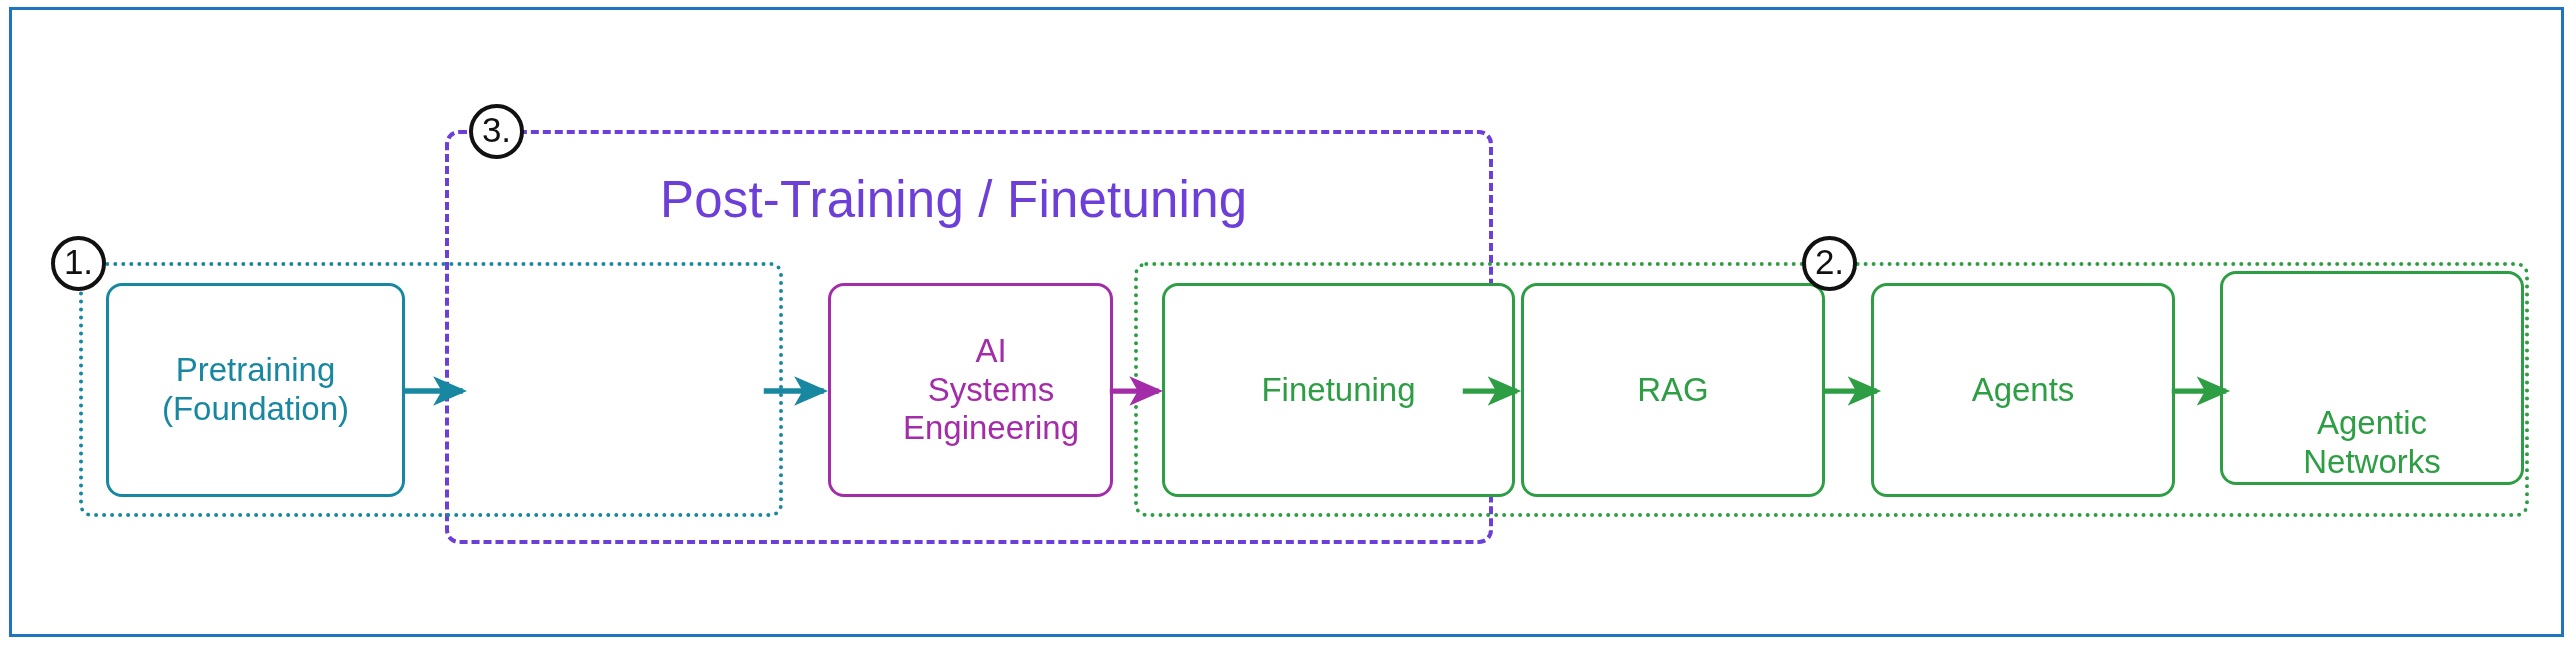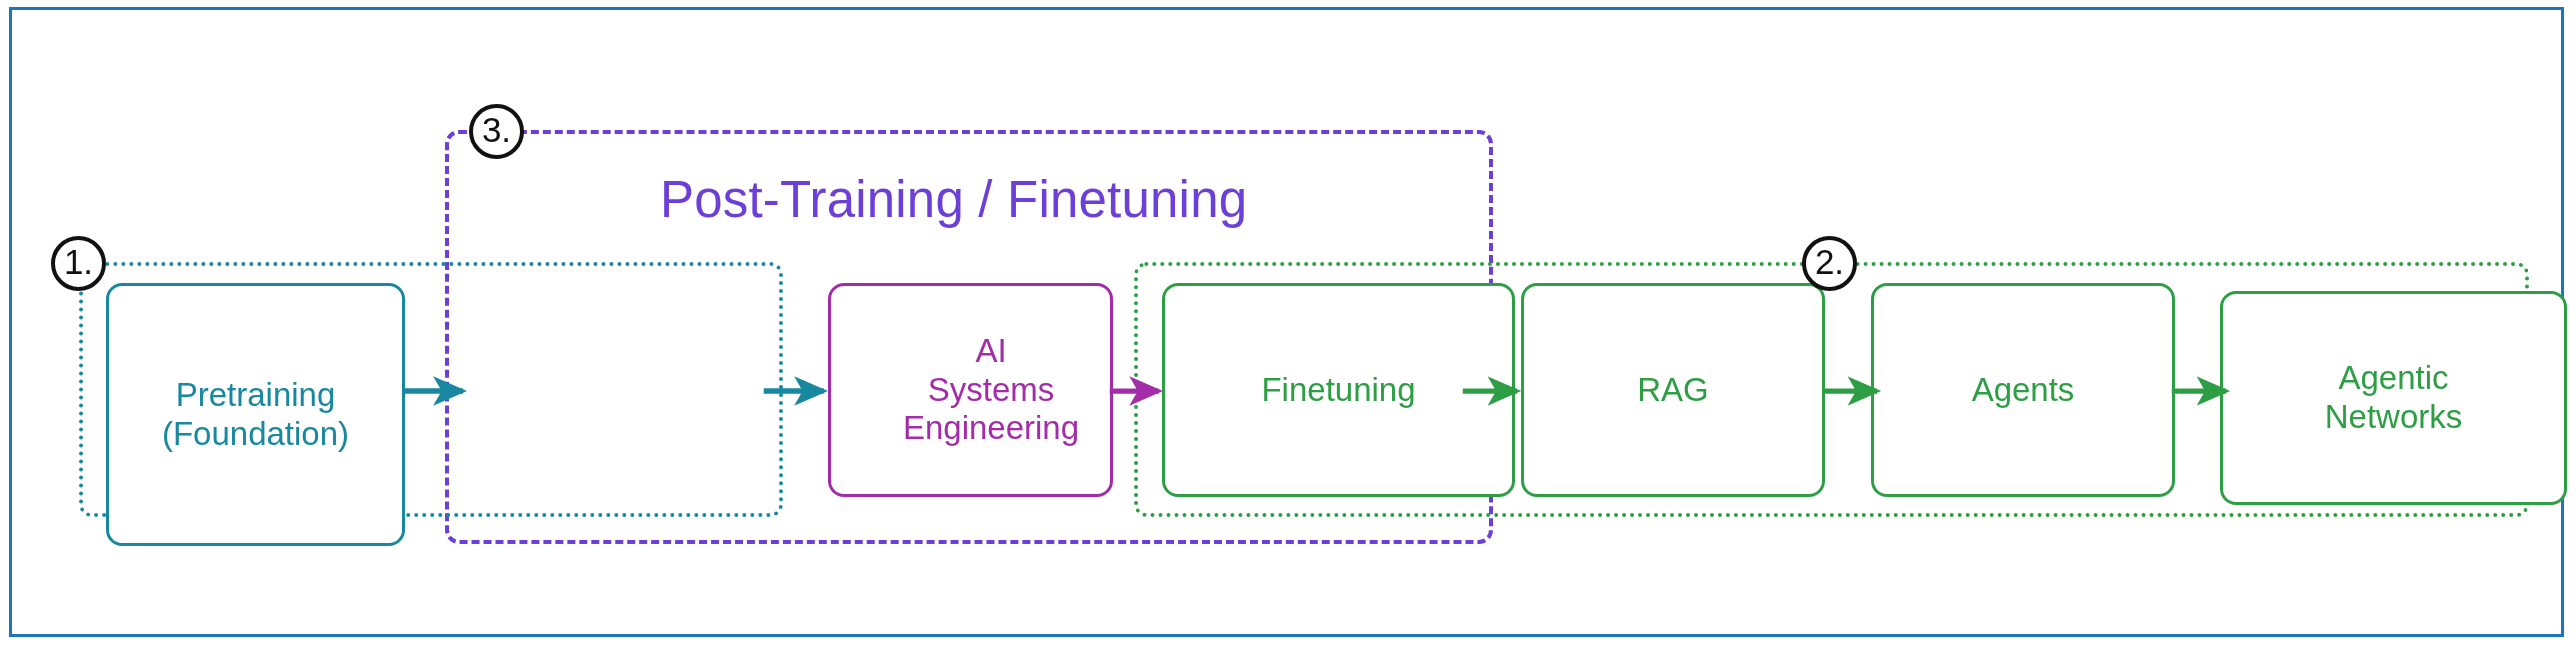--- a/index.html
+++ b/index.html
@@ -120,21 +120,21 @@
   <div class="marker" style="left:51px; top:236px;">
       <span>1.</span>
     </div>
 
   <div class="group-box group-green" style="left:1134px; top:262px; width:1395px; height:255px;"></div>
 
   <div class="marker" style="left:1802px; top:236px;">
       <span>2.</span>
     </div>
 
-  <div class="node node-teal" style="left:106px; top:283px; width:299px; height:263px;">
+  <div class="node node-teal" style="left:106px; top:283px; width:299px; height:214px;">
     <div class="node-label">Pretraining
 (Foundation)</div>
   </div>
 
 
   <div class="node node-purple" style="left:828px; top:283px; width:285px; height:214px;">
     <div class="node-label">AI
 Systems
 Engineering</div>
   </div>
@@ -144,21 +144,21 @@
   </div>
 
   <div class="node node-green" style="left:1521px; top:283px; width:304px; height:214px;">
     <div class="node-label">RAG</div>
   </div>
 
   <div class="node node-green" style="left:1871px; top:283px; width:304px; height:214px;">
     <div class="node-label">Agents</div>
   </div>
 
-  <div class="node node-green" style="left:2220px; top:291px; width:347px; height:214px;">
+  <div class="node node-green" style="left:2220px; top:271px; width:304px; height:214px;align-items:flex-end;">
     <div class="node-label">Agentic
 Networks</div>
   </div>
 
   <svg class="arrow" style="left:401px; top:368px;" width="75" height="46" viewBox="0 0 85 52">
     <defs>
       <marker id="ah-teal-1" markerWidth="7" markerHeight="7" refX="5.6" refY="3.2" orient="auto">
         <path d="M0,0.4 L6.4,3.2 L0,6 L1.6,3.2 Z" fill="#1887a0"></path>
       </marker>
     </defs>

